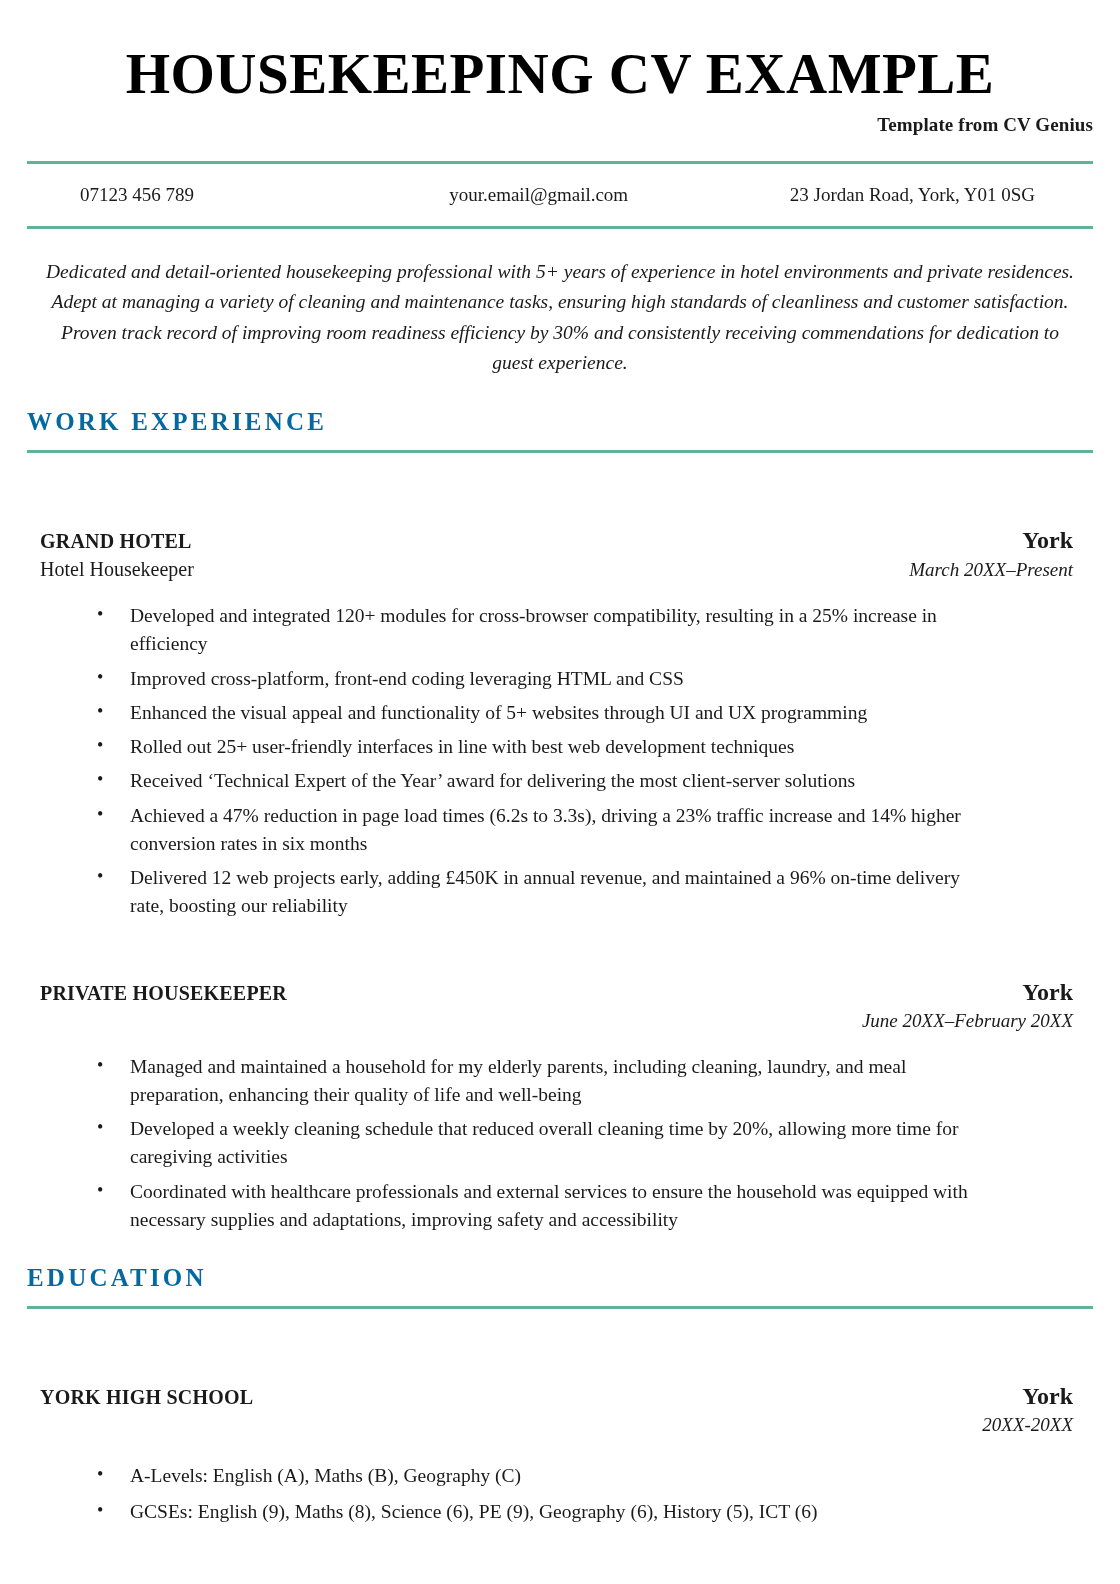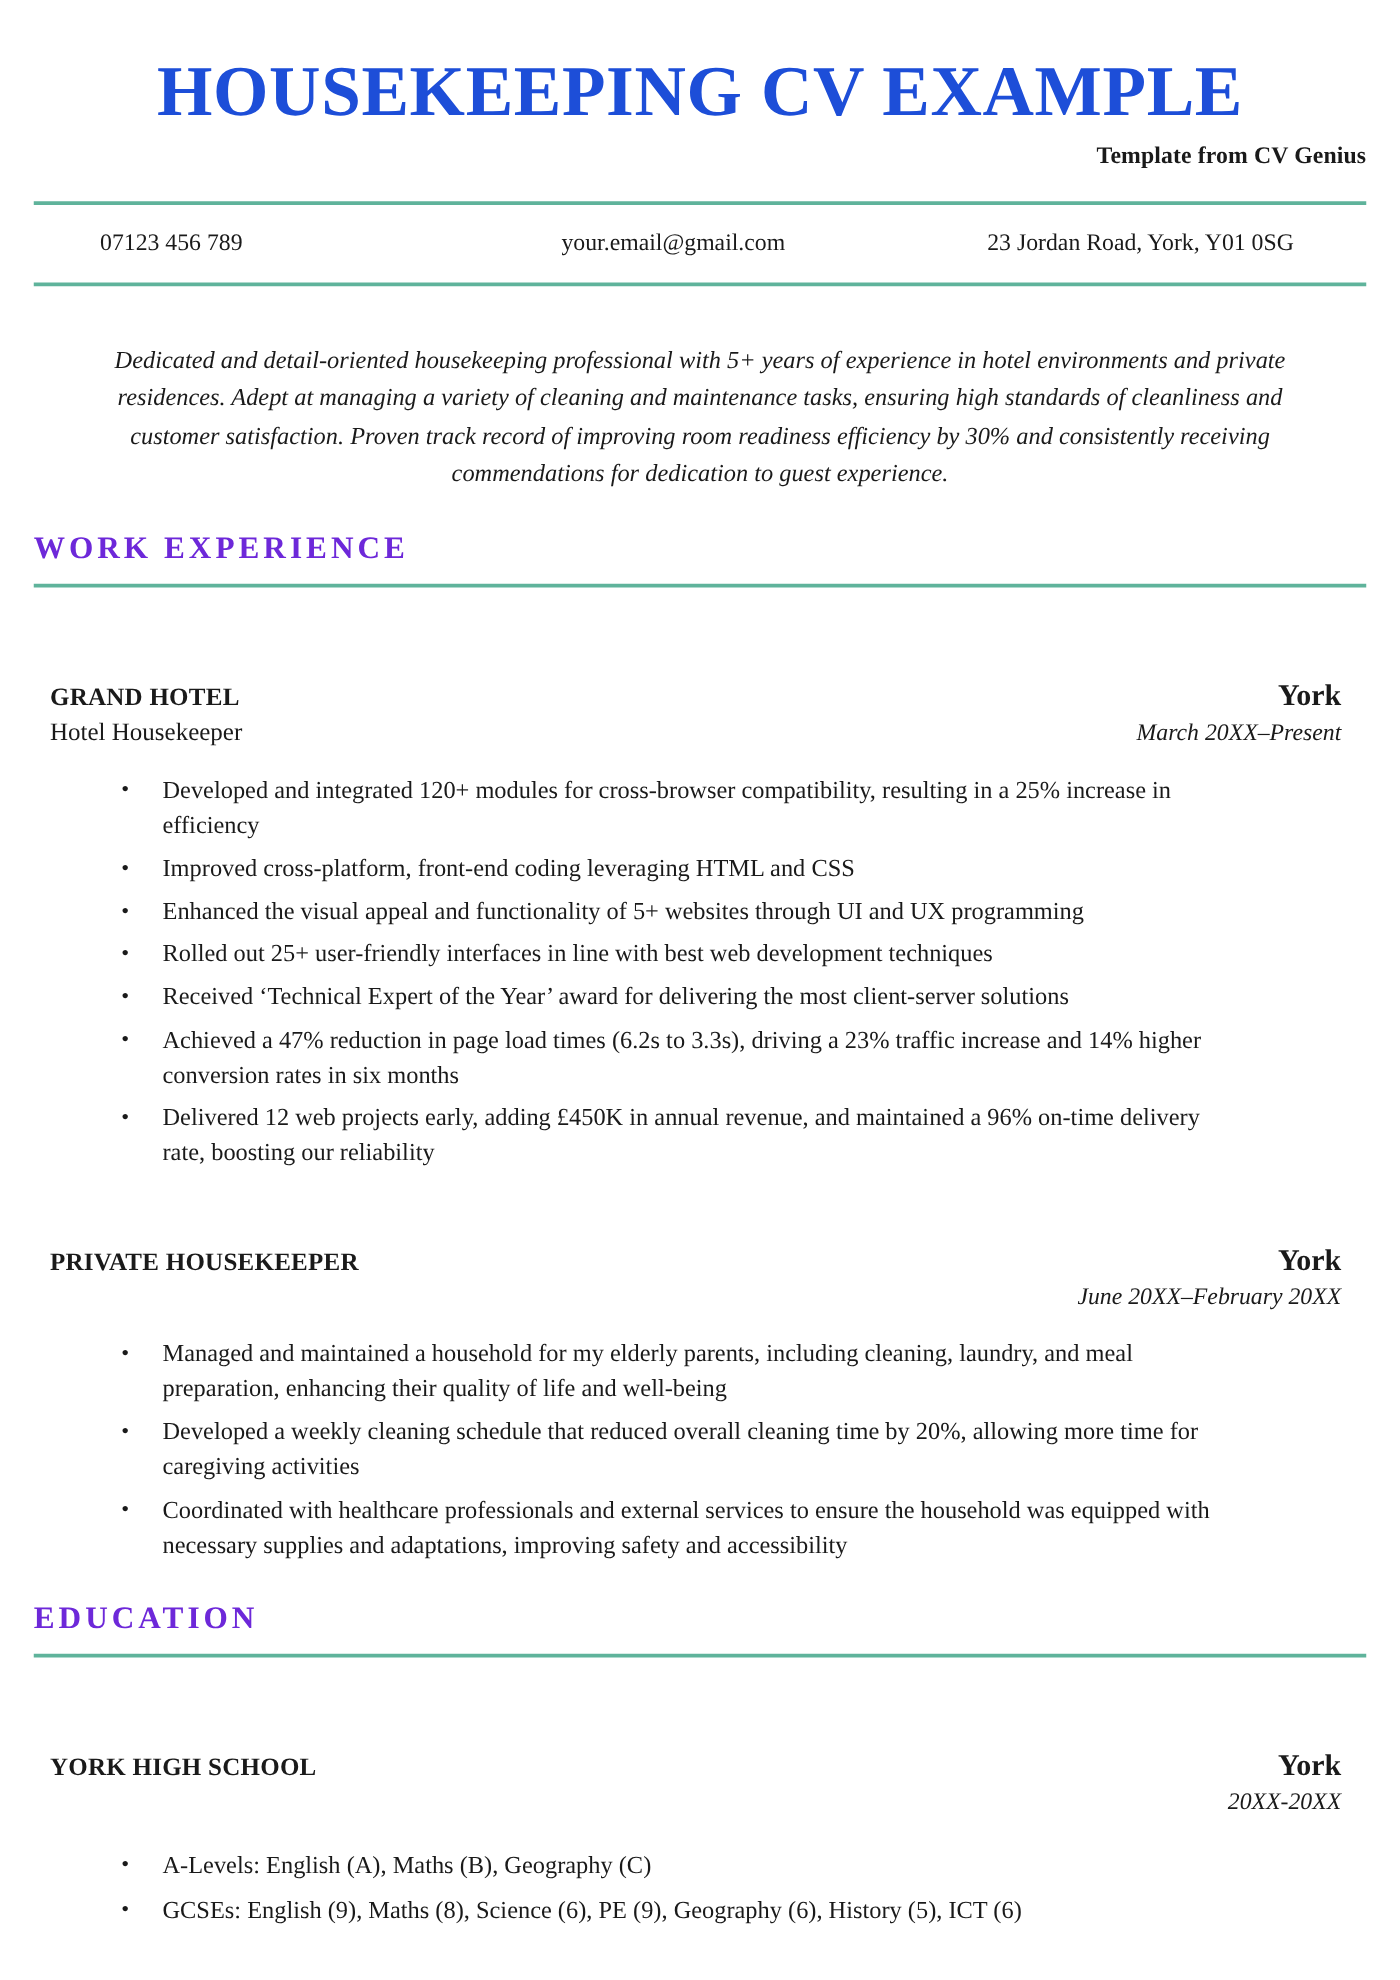--- a/index.html
+++ b/index.html
@@ -20,21 +20,21 @@
     width: 1120px;
     min-height: 1584px;
     box-sizing: border-box;
     padding: 0 27px;
     position: relative;
   }
 
   
   .cv-title {
     text-align: center;
-    color: #1d4ed8;
+    color: #000000;
     font-size: 57px;
     font-weight: bold;
     letter-spacing: 0.5px;
     line-height: 1.02;
     margin: 0;
     padding-top: 45px;
     font-family: "Liberation Serif", "DejaVu Serif", serif;
   }
   .cv-subtitle {
     text-align: right;
@@ -79,30 +79,30 @@
     padding-left: 12px;
     box-sizing: border-box;
   }
 
   
   .summary {
     font-style: italic;
     font-size: 19.5px;
     line-height: 1.55;
     text-align: center;
-    margin: 17px;
+    margin: 0;
     padding: 28px 18px 0 18px;
   }
 
   
   .section {
     margin-top: 30px;
   }
   .section-heading {
-    color: #6d28d9;
+    color: #0369a1;
     font-size: 25px;
     font-weight: bold;
     letter-spacing: 3.2px;
     margin: 0;
     padding-bottom: 14px;
     font-family: "Liberation Serif", "DejaVu Serif", serif;
   }
   .section-body { padding-top: 30px; }
 
   

